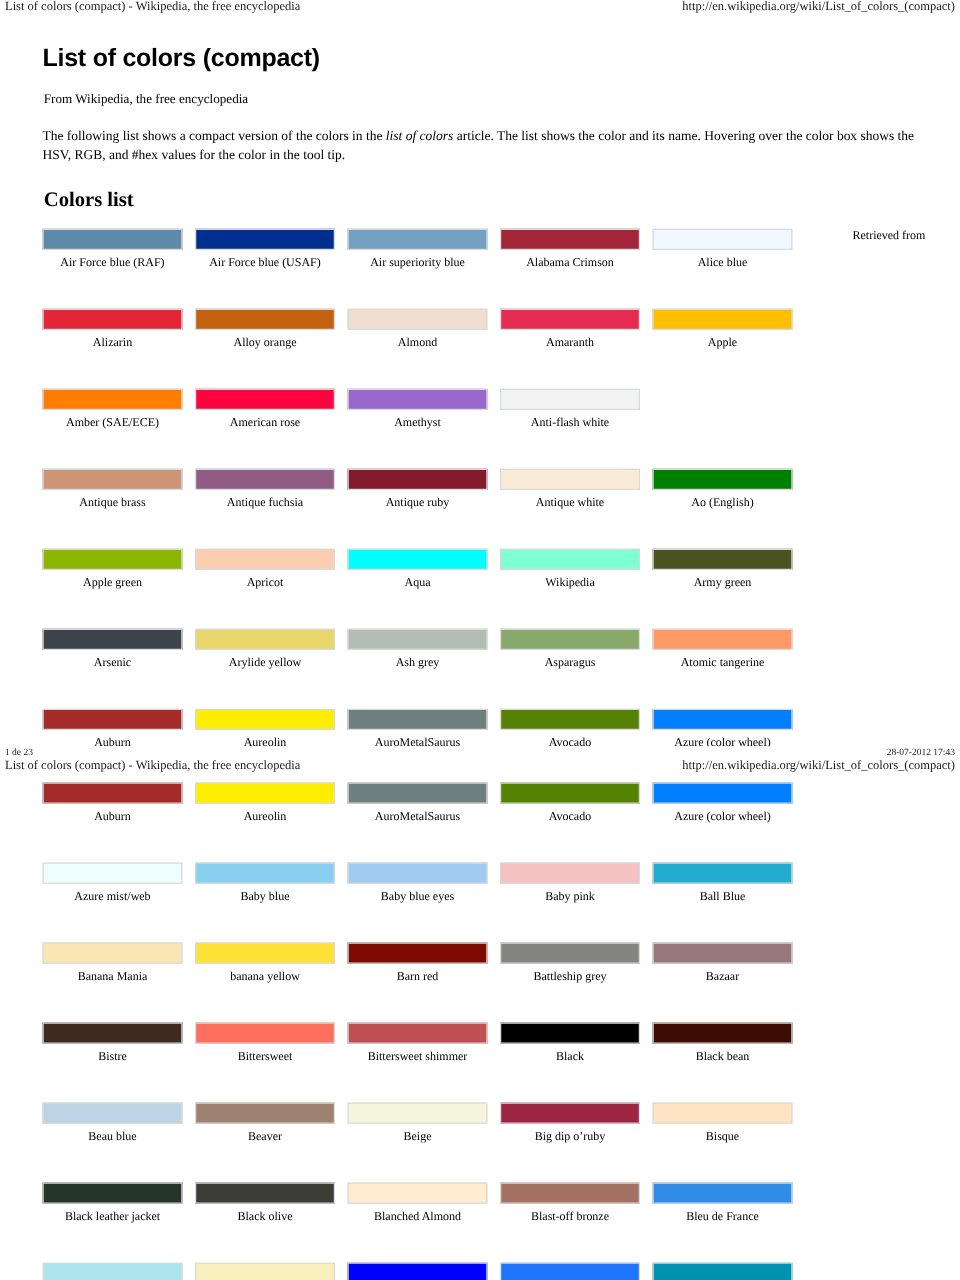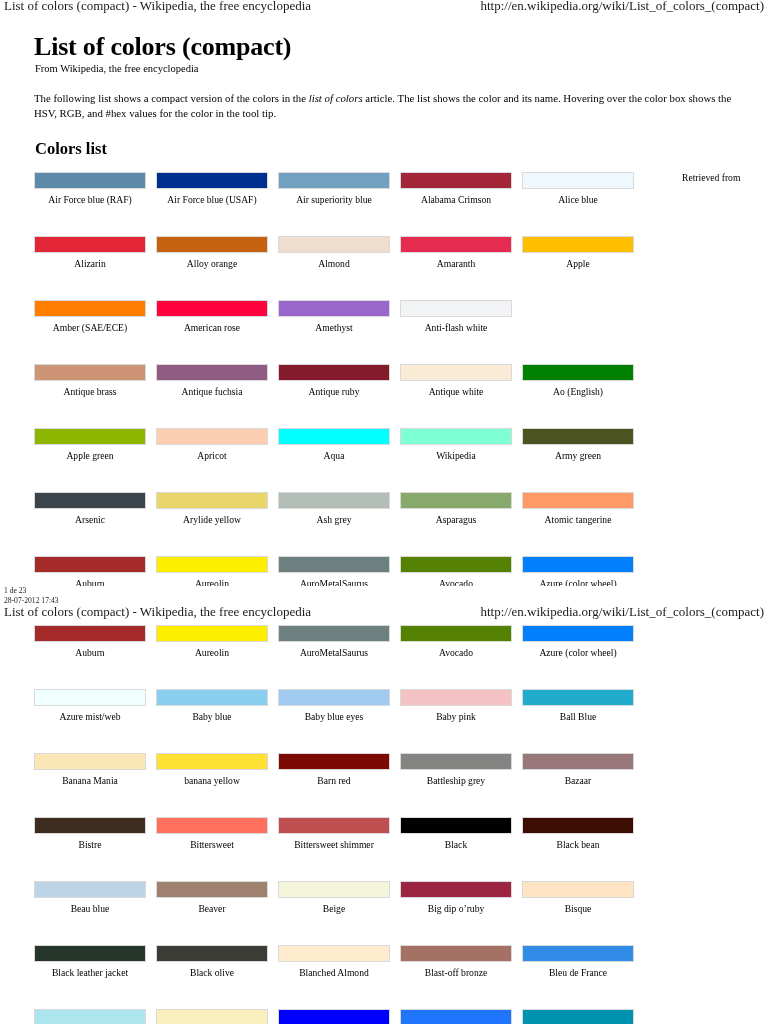--- a/index.html
+++ b/index.html
@@ -17,50 +17,50 @@
   }
   .page {
     position: relative;
     width: 768px;
   }
   
   .runhead {
     display: flex;
     justify-content: space-between;
     align-items: flex-end;
-    font-size: 13px;
+    font-size: 10px;
     line-height: 10px;
     padding: 1px 4px 0 4px;
     color: #1a1a1a;
     white-space: nowrap;
   }
   .runhead .left { text-align: left; }
   .runhead .right { text-align: right; }
 
   .runfoot {
     display: flex;
+    justify-content: space-between;
     align-items: baseline;
     font-size: 7.6px;
     line-height: 10px;
     padding: 0 4px;
     color: #1a1a1a;
     white-space: nowrap;
-    flex-direction: column;
   }
 
   
   .content {
     padding: 0 28px 0 34px;
   }
   h1.title {
-    font-family: Liberation Serif, serif;
-    font-size: 26px;
+    font-family: Liberation Sans, sans-serif;
+    font-size: 20px;
     line-height: 28px;
     font-weight: bold;
-    margin: 22px 0 1px 0;
+    margin: 22px 0 12px 0;
     letter-spacing: -0.2px;
   }
   .subtitle {
     font-size: 10.5px;
     line-height: 13px;
     margin: 0 0 0 1px;
   }
   p.intro {
     font-size: 10.8px;
     line-height: 14.5px;

